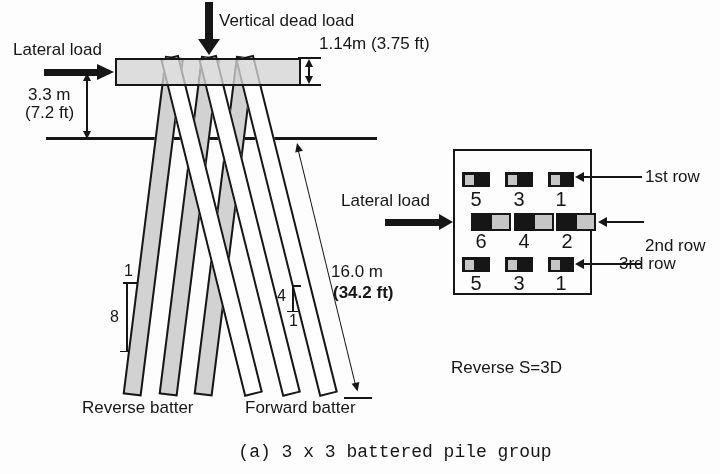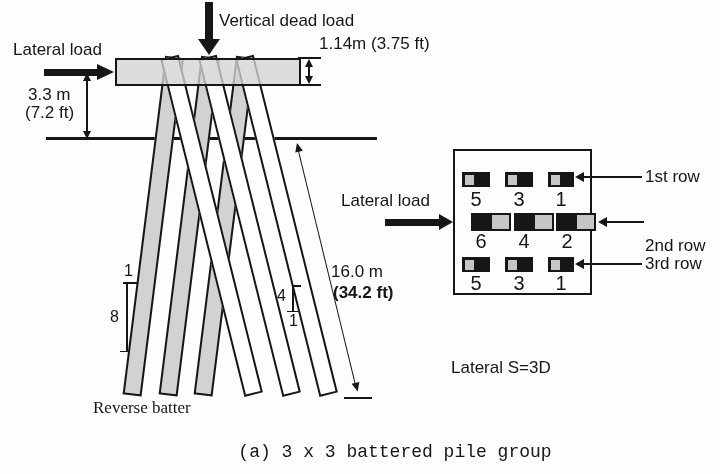--- a/index.html
+++ b/index.html
@@ -77,21 +77,22 @@
   <div class="ln" style="left:126px;top:282px;width:1.6px;height:70px;"></div>
   <div class="ln" style="left:120px;top:350.5px;width:7px;height:1.6px;"></div>
   <div class="t sm" style="left:110px;top:308px;">8</div>
 
   <div class="t sm" style="left:277px;top:287px;">4</div>
   <div class="ln" style="left:292px;top:285px;width:9px;height:1.6px;"></div>
   <div class="ln" style="left:292px;top:285px;width:1.6px;height:27px;"></div>
   <div class="ln" style="left:287px;top:310.5px;width:11px;height:1.6px;"></div>
   <div class="t sm" style="left:289px;top:312px;">1</div>
 
-  <div class="t" style="left:93px;top:399px;font-family:Liberation Serif, serif;">Reverse batter</div>
+  <div class="t" style="left:82px;top:399px;">Reverse batter</div>
+  <div class="t" style="left:245px;top:399px;">Forward batter</div>
 
   <div class="t" style="left:341px;top:192px;">Lateral load</div>
   <div class="ln" style="left:385px;top:219px;width:55px;height:7px;"></div>
   <div class="tri" style="left:439px;top:214px;border-top:8px solid transparent;border-bottom:8px solid transparent;border-left:14px solid #161616;"></div>
 
   <div class="pbox"></div>
 
   <div class="ppA" style="left:462px;top:172px;width:28px;height:15px;">
       <div class="ppA-l"></div>
     </div>
@@ -134,19 +135,19 @@
   <div class="tri" style="left:575px;top:172px;border-top:5px solid transparent;border-bottom:5px solid transparent;border-right:9px solid #161616;"></div>
   <div class="ln" style="left:583px;top:176px;width:59px;height:1.6px;"></div>
   <div class="t" style="left:645px;top:168px;">1st row</div>
 
   <div class="tri" style="left:598px;top:217px;border-top:5px solid transparent;border-bottom:5px solid transparent;border-right:9px solid #161616;"></div>
   <div class="ln" style="left:606px;top:221px;width:38px;height:1.6px;"></div>
   <div class="t" style="left:645px;top:213px;margin-top:24px;">2nd row</div>
 
   <div class="tri" style="left:575px;top:259px;border-top:5px solid transparent;border-bottom:5px solid transparent;border-right:9px solid #161616;"></div>
   <div class="ln" style="left:583px;top:263px;width:59px;height:1.6px;"></div>
-  <div class="t" style="left:645px;top:255px;">3rd row</div>
+  <div class="t" style="left:619px;top:255px;">3rd row</div>
 
-  <div class="t" style="left:451px;top:359px;">Lateral S=3D</div>
+  <div class="t" style="left:451px;top:359px;">Reverse S=3D</div>
 
   <div class="t cap-txt" style="left:230px;top:443px;width:330px;font-size:18px;">(a) 3 x 3 battered pile group</div>
 
 </div>
 
 </body></html>

